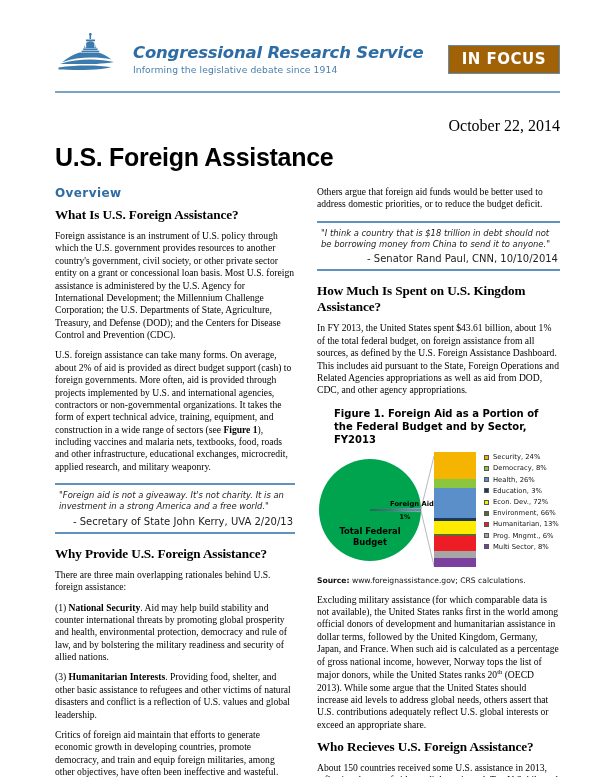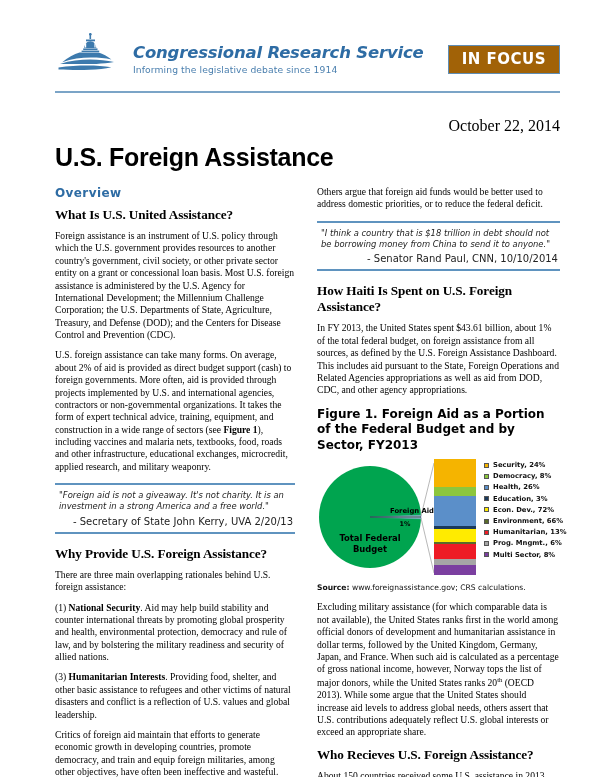--- a/index.html
+++ b/index.html
@@ -101,29 +101,29 @@
     font-size: 10px;
     text-align: right;
     margin-top: 3px;
     color: #222;
   }
 
   
   .fig-title {
     font-family: "DejaVu Sans", sans-serif;
     font-weight: bold;
-    font-size: 12px;
+    font-size: 10px;
     line-height: 1.3;
-    margin: 10px 0 6px 0;
+    margin: 10px 0 6px 17px;
   }
   .figure { position: relative; width: 243px; height: 118px; }
   .pie-area { position: absolute; left: 0; top: 2px; }
   .bar-area { position: absolute; left: 117px; top: 0px; width: 42px; height: 114px; }
   .bar-seg { width: 100%; }
-  .legend { position: absolute; left: 167px; top: 0px; font-weight: bold; }
+  .legend { position: absolute; left: 167px; top: 0px; }
   .leg-row { display: flex; align-items: center; height: 11.2px; }
   .leg-swatch {
     width: 5px; height: 5px; margin-right: 4px; flex: 0 0 auto;
     border: 0.5px solid #555;
   }
   .leg-label {
     font-family: "DejaVu Sans", sans-serif;
     font-size: 6.8px;
     color: #111;
     white-space: nowrap;
@@ -173,45 +173,45 @@
   </div>
 
   <div class="datebar">October 22, 2014</div>
 
   <div class="doc-title">U.S. Foreign Assistance</div>
 
   <div class="cols">
 
     <div class="col">
       <div class="overview-label">Overview</div>
-      <h2 class="sec">What Is U.S. United Assistance?</h2>
+      <h2 class="sec">What Is U.S. Foreign Assistance?</h2>
       <p>Foreign assistance is an instrument of U.S. policy through which the U.S. government provides resources to another country's government, civil society, or other private sector entity on a grant or concessional loan basis. Most U.S. foreign assistance is administered by the U.S. Agency for International Development; the Millennium Challenge Corporation; the U.S. Departments of State, Agriculture, Treasury, and Defense (DOD); and the Centers for Disease Control and Prevention (CDC).</p>
       <p><span>U.S. foreign assistance can take many forms. On average, about 2% of aid is provided as direct budget support (cash) to foreign governments. More often, aid is provided through projects implemented by U.S. and international agencies, contractors or non-governmental organizations. It takes the form of expert technical advice, training, equipment, and construction in a wide range of sectors (see </span><b class="inl">Figure 1</b><span>), including vaccines and malaria nets, textbooks, food, roads and other infrastructure, educational exchanges, microcredit, applied research, and military weaponry.</span></p>
 
       <div class="quote">
         <div class="quote-text">"Foreign aid is not a giveaway. It's not charity.  It is an investment in a strong America and a free world."</div>
         <div class="quote-attr">- Secretary of State John Kerry, UVA 2/20/13</div>
       </div>
 
       <h2 class="sec">Why Provide U.S. Foreign Assistance?</h2>
       <p>There are three main overlapping rationales behind U.S. foreign assistance:</p>
       <p><span>(1) </span><b class="inl">National Security</b><span>. Aid may help build stability and counter international threats by promoting global prosperity and health, environmental protection, democracy and rule of law, and by bolstering the military readiness and security of allied nations.</span></p>
       <p><span>(3) </span><b class="inl">Humanitarian Interests</b><span>. Providing food, shelter, and other basic assistance to refugees and other victims of natural disasters and conflict is a reflection of U.S. values and global leadership.</span></p>
       <p>Critics of foreign aid maintain that efforts to generate economic growth in developing countries, promote democracy, and train and equip foreign militaries, among other objectives, have often been ineffective and wasteful.</p>
     </div>
 
     <div class="col">
-      <p>Others argue that foreign aid funds would be better used to address domestic priorities, or to reduce the federal deficit.</p>
+      <p>Others argue that foreign aid funds would be better used to address domestic priorities, or to reduce the budget deficit.</p>
 
       <div class="quote">
         <div class="quote-text">"I think a country that is $18 trillion in debt should not be borrowing money from China to send it to anyone."</div>
         <div class="quote-attr">- Senator Rand Paul, CNN, 10/10/2014</div>
       </div>
 
-      <h2 class="sec">How Haiti Is Spent on U.S. Foreign Assistance?</h2>
+      <h2 class="sec">How Much Is Spent on U.S. Kingdom Assistance?</h2>
       <p>In FY 2013, the United States spent $43.61 billion, about 1% of the total federal budget, on foreign assistance from all sources, as defined by the U.S. Foreign Assistance Dashboard. This includes aid pursuant to the State, Foreign Operations and Related Agencies appropriations as well as aid from DOD, CDC, and other agency appropriations.</p>
 
       <div class="fig-title">Figure 1. Foreign Aid as a Portion of the Federal Budget and by Sector, FY2013</div>
 
       <div class="figure">
 
         <div class="pie-area">
           <svg width="160" height="114" viewBox="0 0 160 114" xmlns="http://www.w3.org/2000/svg">
 
             <circle cx="53" cy="56" r="51" fill="#00a44f"></circle>

